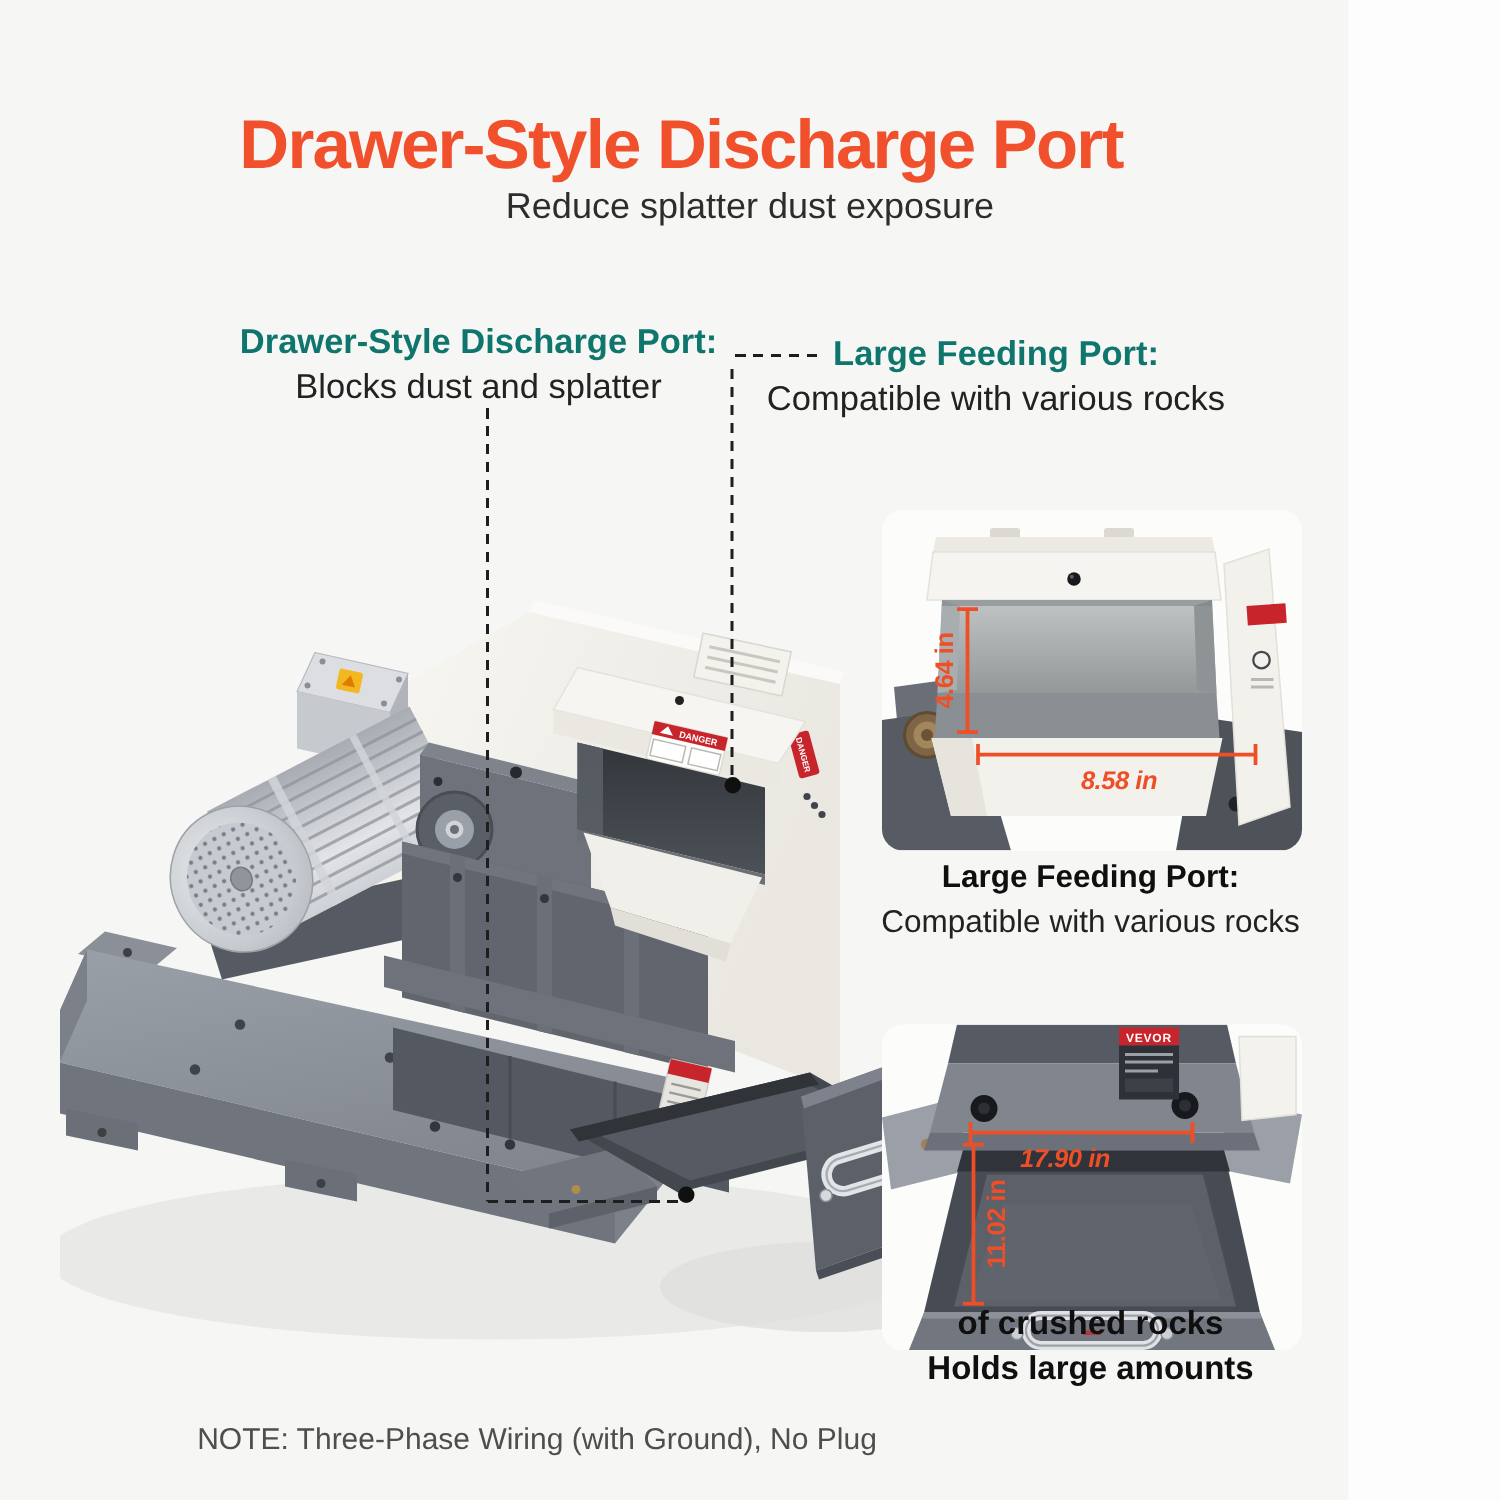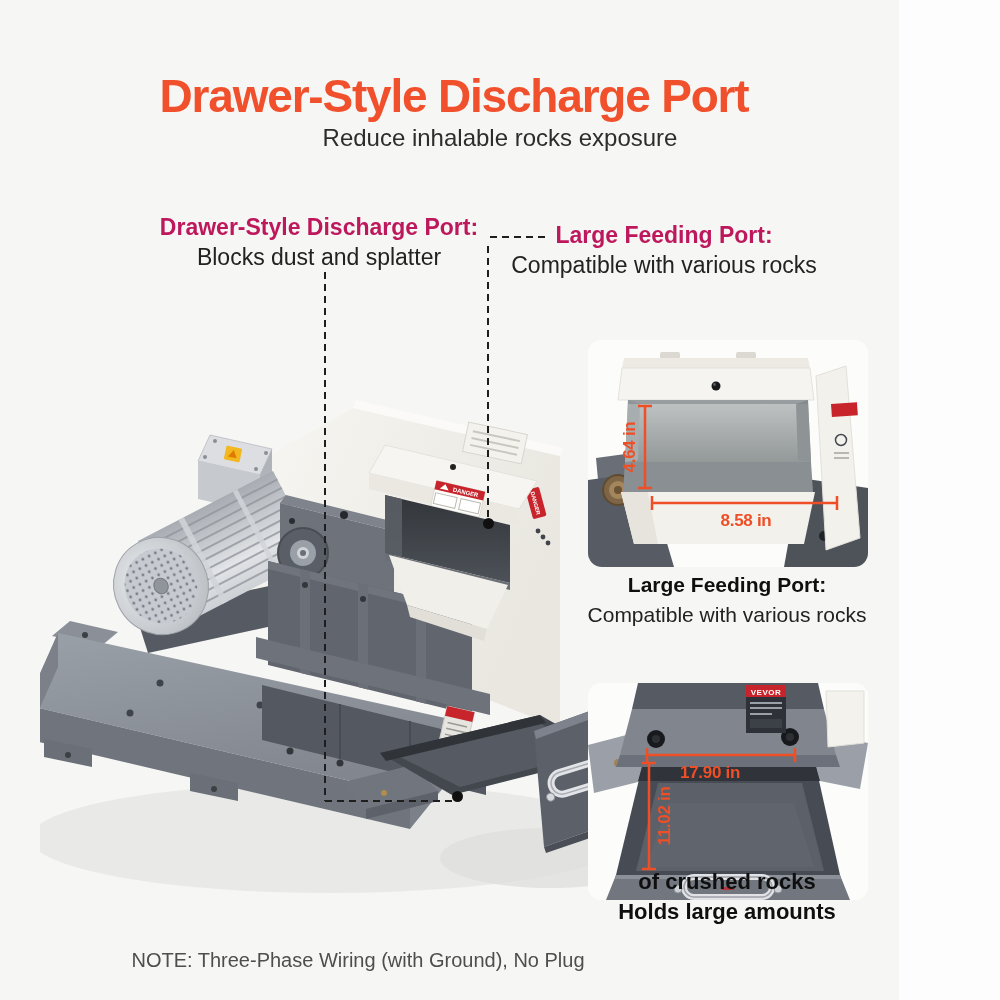--- a/index.html
+++ b/index.html
@@ -4,53 +4,53 @@
 <style>
   html,body{margin:0;padding:0;}
   .page{position:relative;width:1000px;height:1000px;background:#f6f6f4;overflow:hidden;
         font-family:"Liberation Sans",sans-serif;color:#1c1c1c;}
   .right-strip{position:absolute;top:0;left:899px;width:101px;height:1000px;background:#fdfdfd;}
   .title{position:absolute;top:42px;left:0;width:908px;text-align:center;
          font-size:46px;font-weight:700;letter-spacing:-1.2px;line-height:1;}
   .subtitle{position:absolute;top:100px;left:0;width:1000px;text-align:center;
             font-size:24px;color:#2d2d2d;}
   .callout{position:absolute;text-align:center;line-height:30px;font-size:23px;}
-  .callout .t{font-weight:700;color:#be185d;display:block;}
+  .callout .t{font-weight:700;color:#0f766e;display:block;}
   .callout .d{font-weight:400;color:#222;display:block;}
   .co-left{top:212px;left:149px;width:340px;}
   .co-right{top:220px;left:492px;width:344px;}
   .anno{position:absolute;z-index:6;}
   .dash-v{width:2px;background-image:repeating-linear-gradient(to bottom,#1e1e1e 0,#1e1e1e 7px,transparent 7px,transparent 12px);}
   .dash-h{height:2px;background-image:repeating-linear-gradient(to right,#1e1e1e 0,#1e1e1e 7px,transparent 7px,transparent 12px);}
   .dot{width:11px;height:11px;border-radius:50%;background:#101010;}
   .machine-svg{position:absolute;left:40px;top:383px;width:600px;height:530px;z-index:2;}
   .card{position:absolute;left:588px;width:280px;background:#ffffff;border-radius:14px;overflow:hidden;z-index:3;}
   .card1{top:340px;height:227px;}
   .card2{top:683px;height:217px;}
   .card svg{position:absolute;left:0;top:0;}
   .dim{position:absolute;font-size:17px;font-weight:700;letter-spacing:-0.3px;color:#ef4f26;white-space:nowrap;z-index:4;}
   .dim.rot{transform:translate(-50%,-50%) rotate(-90deg);}
-  .dim.flat{transform:translate(-50%,-50%);}
+  .dim.flat{transform:translate(-50%,-50%);font-style:italic;}
   .caption{position:absolute;left:567px;width:320px;text-align:center;font-size:21px;line-height:30px;z-index:3;}
   .cap1{top:570px;}
   .cap2{top:867px;font-size:22px;line-height:30px;}
   .caption .t{font-weight:700;color:#0f0f0f;display:block;}
   .caption .d{font-weight:400;color:#222;display:block;}
   .caption .b{font-weight:700;color:#0f0f0f;display:block;}
   .note{position:absolute;top:929px;left:128px;width:460px;text-align:center;
         font-size:20px;color:#4e4e4e;}
 </style>
 </head>
 <body>
 
 <div class="page">
   <div class="right-strip"></div>
 
   <h1 class="title" style="color:#f0512c">Drawer-Style Discharge Port</h1>
-  <p class="subtitle">Reduce inhalable rocks exposure</p>
+  <p class="subtitle">Reduce splatter dust exposure</p>
 
   <div class="callout co-left">
     <span class="t">Drawer-Style Discharge Port:</span>
     <span class="d">Blocks dust and splatter</span>
   </div>
   <div class="callout co-right">
     <span class="t">Large Feeding Port:</span>
     <span class="d">Compatible with various rocks</span>
   </div>
 

